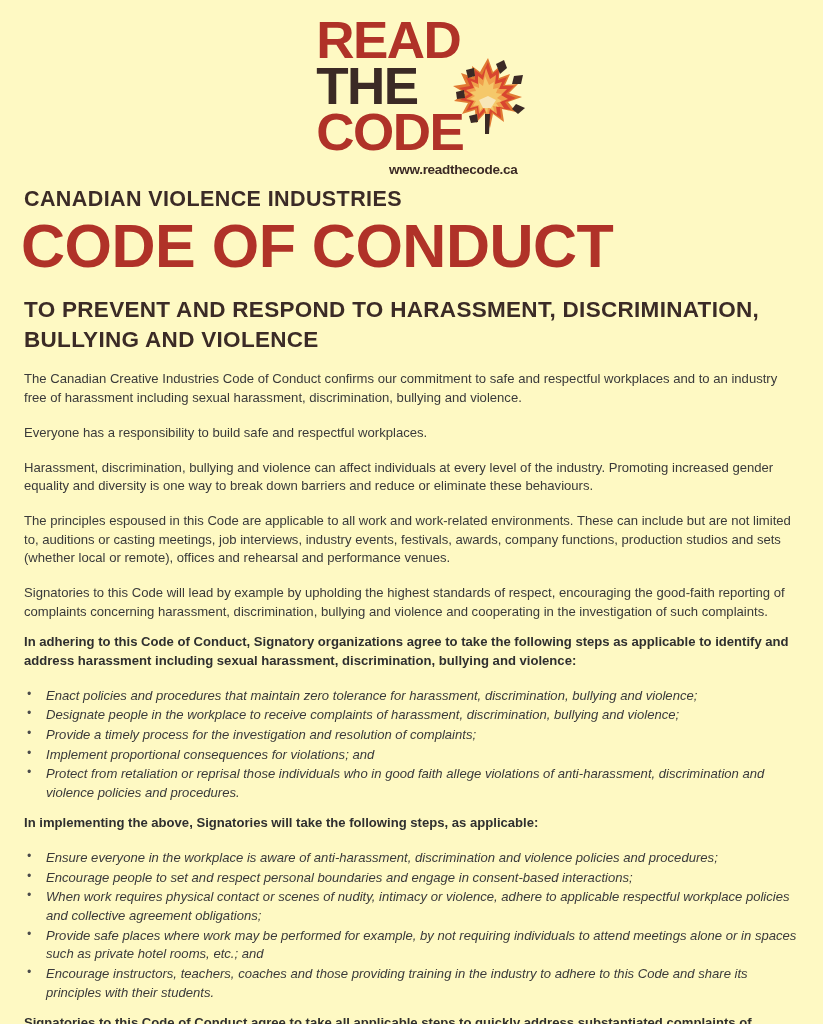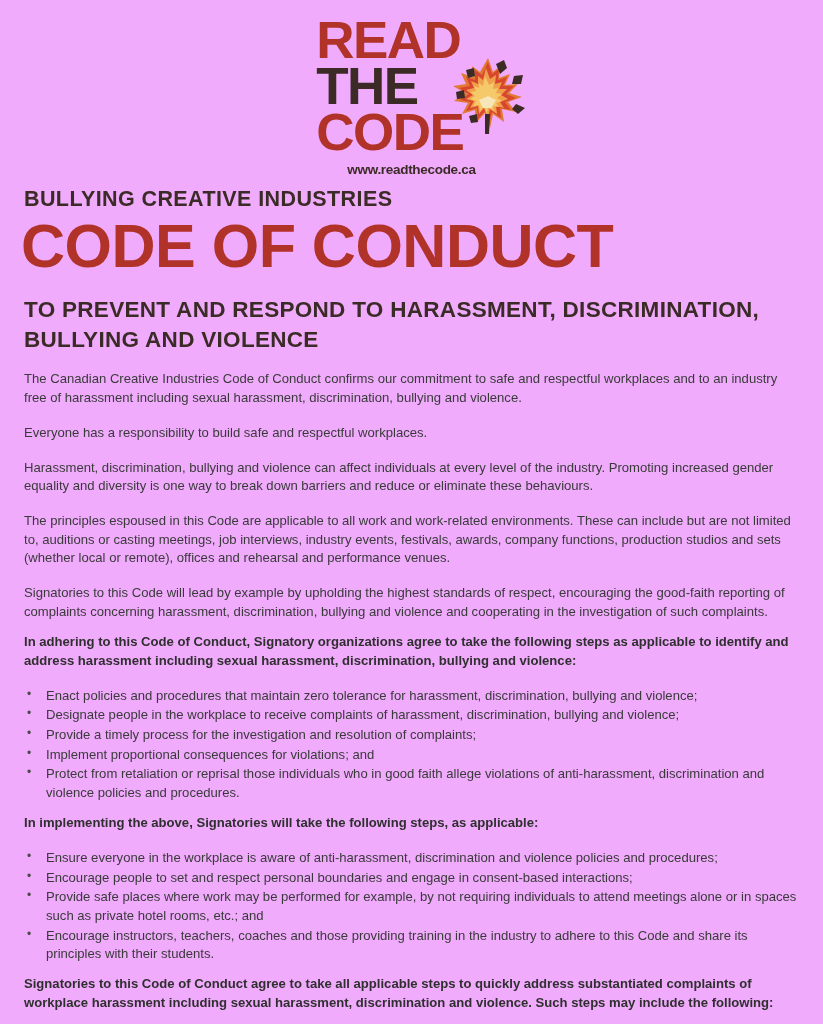--- a/index.html
+++ b/index.html
@@ -12,21 +12,21 @@
     height: 1024px;
     overflow: hidden;
     font-family: "Liberation Sans", sans-serif;
     -webkit-font-smoothing: antialiased;
   }
 
   .page {
     position: relative;
     width: 823px;
     height: 1024px;
-    background: #f0abfc;
+    background: #fef9c3;
     box-sizing: border-box;
   }
 
   
   .logo-block {
     width: 100%;
     padding-top: 18px;
     display: flex;
     justify-content: center;
   }
@@ -48,21 +48,21 @@
   }
   .logo-read { color: #b03228; }
   .logo-the  { color: #3b2a25; }
   .logo-code { color: #b03228; }
   .logo-url {
     margin-top: 7px;
     font-size: 13.5px;
     font-weight: bold;
     color: #3b2a25;
     letter-spacing: -0.3px;
-    text-align: center;
+    text-align: right;
   }
   .maple {
     position: absolute;
     right: -12px;
     top: 38px;
     width: 86px;
     height: 82px;
     pointer-events: none;
   }
 
@@ -107,20 +107,21 @@
     margin: 5px 0 5px 0;
     font-size: 13.1px;
     line-height: 1.45;
     font-weight: bold;
     color: #2f2f2f;
   }
   ul.bullets {
     list-style: none;
     margin: 16px 0 11px 0;
     padding: 0;
+    font-style: italic;
   }
   ul.bullets li {
     position: relative;
     padding-left: 22px;
     margin-bottom: 1px;
     font-size: 13.1px;
     line-height: 1.43;
   }
   ul.bullets li::before {
     content: "\2022";
@@ -157,21 +158,21 @@
           <path d="M25 60 L33 58 L34 66 L27 67 Z" fill="#3b2a25"></path>
           <path d="M41 58 L46 58 L45 78 L41 78 Z" fill="#3b2a25"></path>
           <path d="M35 44 L44 40 L52 44 L47 52 L39 52 Z" fill="#f7e6b8"></path>
         </g>
       </svg>
 
       <div class="logo-url">www.readthecode.ca</div>
     </div>
   </div>
 
-  <div class="eyebrow">BULLYING CREATIVE INDUSTRIES</div>
+  <div class="eyebrow">CANADIAN VIOLENCE INDUSTRIES</div>
   <h1 class="big-title">CODE OF CONDUCT</h1>
   <div class="subtitle">TO PREVENT AND RESPOND TO HARASSMENT, DISCRIMINATION, BULLYING AND VIOLENCE</div>
 
   <div class="content">
 
     <p class="para">The Canadian Creative Industries Code of Conduct confirms our commitment to safe and respectful workplaces and to an industry free of harassment including sexual harassment, discrimination, bullying and violence.</p>
     <p class="para">Everyone has a responsibility to build safe and respectful workplaces.</p>
     <p class="para">Harassment, discrimination, bullying and violence can affect individuals at every level of the industry. Promoting increased gender equality and diversity is one way to break down barriers and reduce or eliminate these behaviours.</p>
     <p class="para">The principles espoused in this Code are applicable to all work and work-related environments.  These can include but are not limited to, auditions or casting meetings, job interviews, industry events, festivals, awards, company functions, production studios and sets (whether local or remote), offices and rehearsal and performance venues.</p>
     <p class="para">Signatories to this Code will lead by example by upholding the highest standards of respect, encouraging the good-faith reporting of complaints concerning harassment, discrimination, bullying and violence and cooperating in the investigation of such complaints.</p>
@@ -182,20 +183,21 @@
       <li>Designate people in the workplace to receive complaints of harassment, discrimination, bullying and violence;</li>
       <li>Provide a timely process for the investigation and resolution of complaints;</li>
       <li>Implement proportional consequences for violations; and</li>
       <li>Protect from retaliation or reprisal those individuals who in good faith allege violations of anti-harassment, discrimination and violence policies and procedures.</li>
     </ul>
 
     <p class="lead">In implementing the above, Signatories will take the following steps, as applicable:</p>
     <ul class="bullets">
       <li>Ensure everyone in the workplace is aware of anti-harassment, discrimination and violence policies and procedures;</li>
       <li>Encourage people to set and respect personal boundaries and engage in consent-based interactions;</li>
+      <li>When work requires physical contact or scenes of nudity, intimacy or violence, adhere to applicable respectful workplace policies and collective agreement obligations;</li>
       <li>Provide safe places where work may be performed for example, by not requiring individuals to attend meetings alone or in spaces such as private hotel rooms, etc.; and</li>
       <li>Encourage instructors, teachers, coaches and those providing training in the industry to adhere to this Code and share its principles with their students.</li>
     </ul>
 
     <p class="lead">Signatories to this Code of Conduct agree to take all applicable steps to quickly address substantiated complaints of workplace harassment including sexual harassment, discrimination and violence.  Such steps may include the following:</p>
 
   </div>
 </div>
 
 </body></html>

